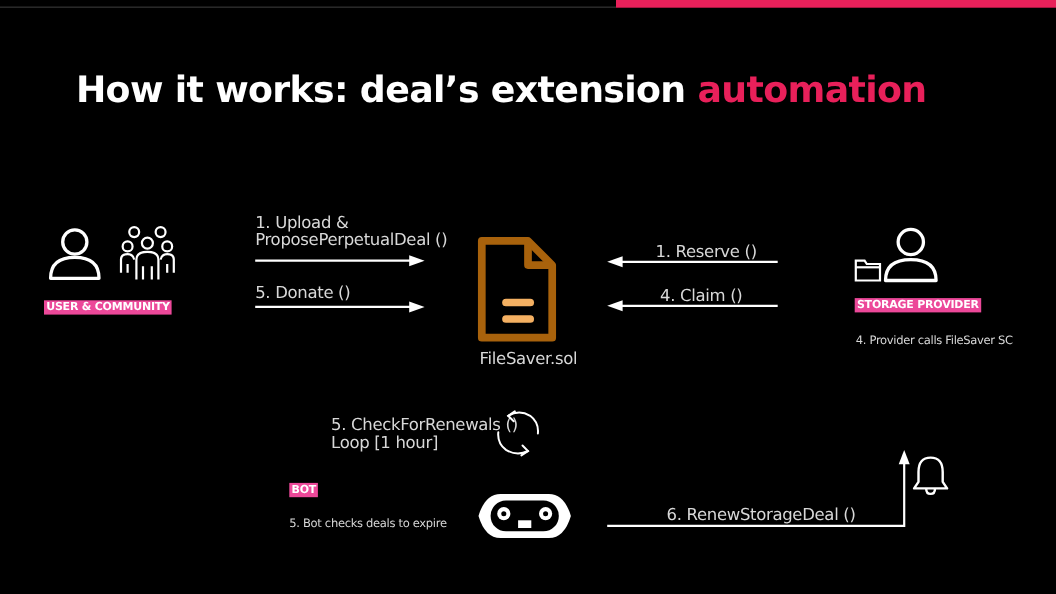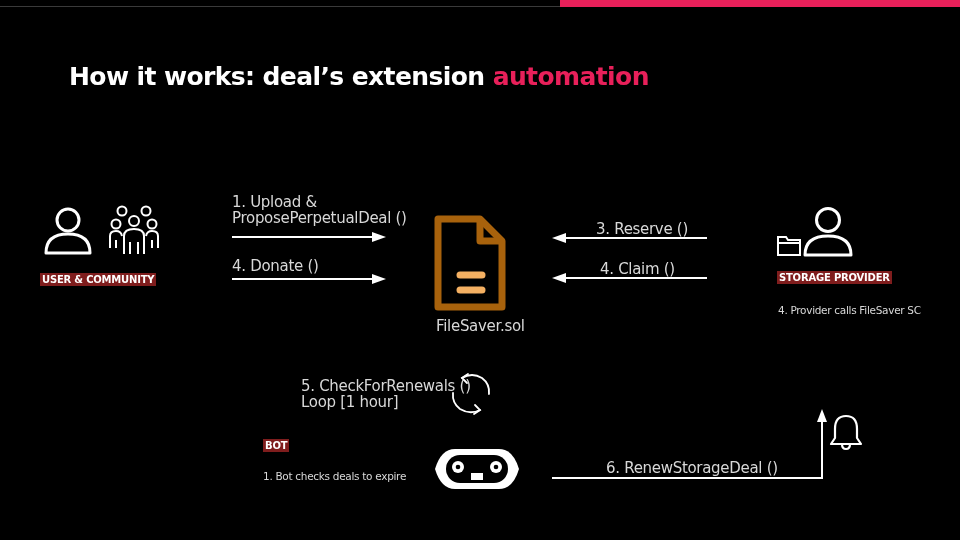--- a/index.html
+++ b/index.html
@@ -1,23 +1,23 @@
 <!DOCTYPE html>
 <html><head>
 <meta charset="utf-8">
 <style>
   html, body { margin:0; padding:0; }
   body { width:960px; height:540px; background:#000; position:relative; overflow:hidden;
          font-family:"DejaVu Sans", sans-serif; color:#e6e6e6; }
   .abs { position:absolute; }
   .topline { left:0; top:6px; width:560px; height:1px; background:#3a3a3a; }
   .topbar { left:560px; top:0; width:400px; height:7px; background:#e8205a; }
-  .title { left:69px; top:62px; font-size:25px; font-weight:bold; color:#fff; letter-spacing:-0.6px; white-space:nowrap; }
+  .title { left:69px; top:62px; font-size:33px; font-weight:bold; color:#fff; letter-spacing:-0.6px; white-space:nowrap; }
   .title .accent { color:#e8205a; }
-  .tag { background:#7f1d1d; color:#fff; font-weight:bold; font-size:10px; padding:1px 2px; letter-spacing:-0.2px; white-space:nowrap; }
+  .tag { background:#ec4899; color:#fff; font-weight:bold; font-size:10px; padding:1px 2px; letter-spacing:-0.2px; white-space:nowrap; }
   .desc { font-size:10.5px; line-height:16px; color:#d8d8d8; letter-spacing:-0.3px; }
   .desc p { margin:0 0 10px 0; }
   .lbl { font-size:15px; line-height:16px; color:#d8d8d8; white-space:nowrap; letter-spacing:-0.3px; }
   svg { position:absolute; overflow:visible; }
 </style>
 </head>
 <body>
 
 <div class="abs topline"></div>
 <div class="abs topbar"></div>
@@ -44,35 +44,35 @@
 <div class="abs tag" style="left:40px;top:273px">USER &amp; COMMUNITY</div>
 <div class="abs desc" style="left:41px;top:302px;width:190px">
 </div>
 
 <div class="abs lbl" style="left:232px;top:194px">1. Upload &amp;</div>
 <div class="abs lbl" style="left:232px;top:210px">ProposePerpetualDeal ()</div>
 <svg style="left:232px;top:231px" width="155" height="12">
   <line x1="0" y1="6" x2="142" y2="6" stroke="#fff" stroke-width="2"></line>
   <polygon points="140,1 154,6 140,11" fill="#fff"></polygon>
 </svg>
-<div class="abs lbl" style="left:232px;top:258px">4. Donate ()</div>
+<div class="abs lbl" style="left:232px;top:258px">5. Donate ()</div>
 <svg style="left:232px;top:273px" width="155" height="12">
   <line x1="0" y1="6" x2="142" y2="6" stroke="#fff" stroke-width="2"></line>
   <polygon points="140,1 154,6 140,11" fill="#fff"></polygon>
 </svg>
 
 <svg style="left:434px;top:215px" width="74" height="96" viewBox="0 0 74 96">
   <path d="M4 4 H46 L68 26 V92 H4 Z" fill="none" stroke="#a8620c" stroke-width="7" stroke-linejoin="round"></path>
   <path d="M46 4 V26 H68" fill="none" stroke="#a8620c" stroke-width="7" stroke-linejoin="round"></path>
   <line x1="26" y1="60" x2="48" y2="60" stroke="#f4b062" stroke-width="7" stroke-linecap="round"></line>
   <line x1="26" y1="75" x2="48" y2="75" stroke="#f4b062" stroke-width="7" stroke-linecap="round"></line>
 </svg>
 <div class="abs lbl" style="left:436px;top:318px">FileSaver.sol</div>
 
-<div class="abs lbl" style="left:596px;top:221px">3. Reserve ()</div>
+<div class="abs lbl" style="left:596px;top:221px">1. Reserve ()</div>
 <svg style="left:552px;top:232px" width="156" height="12">
   <line x1="12" y1="6" x2="155" y2="6" stroke="#fff" stroke-width="2"></line>
   <polygon points="0,6 14,1 14,11" fill="#fff"></polygon>
 </svg>
 <div class="abs lbl" style="left:600px;top:261px">4. Claim ()</div>
 <svg style="left:552px;top:272px" width="156" height="12">
   <line x1="12" y1="6" x2="155" y2="6" stroke="#fff" stroke-width="2"></line>
   <polygon points="0,6 14,1 14,11" fill="#fff"></polygon>
 </svg>
 
@@ -94,21 +94,21 @@
 <svg style="left:448px;top:370px" width="46" height="46" viewBox="0 0 46 46">
   <g fill="none" stroke="#fff" stroke-width="1.8" stroke-linecap="round">
     <path d="M14 8 Q24 2 34 8 Q42 14 41 24"></path>
     <polyline points="20,4 14,8 19,13"></polyline>
     <path d="M32 40 Q22 45 12 39 Q4 33 5 23"></path>
     <polyline points="26,44 32,40 27,35"></polyline>
   </g>
 </svg>
 <div class="abs tag" style="left:263px;top:439px">BOT</div>
 <div class="abs desc" style="left:263px;top:468px;width:180px">
-  <p style="margin-bottom:14px">1. Bot checks deals to expire</p>
+  <p style="margin-bottom:14px">5. Bot checks deals to expire</p>
 </div>
 <svg style="left:433px;top:447px" width="88" height="44" viewBox="0 0 88 44">
   <path d="M22 2 H66 Q80 2 86 22 Q80 42 66 42 H22 Q8 42 2 22 Q8 2 22 2 Z" fill="#fff"></path>
   <rect x="13" y="8" width="62" height="28" rx="14" fill="#000"></rect>
   <circle cx="25" cy="20" r="6" fill="#fff"></circle>
     <circle cx="25" cy="20" r="2.3" fill="#000"></circle>
   <circle cx="63" cy="20" r="6" fill="#fff"></circle>
     <circle cx="63" cy="20" r="2.3" fill="#000"></circle>
   <rect x="38" y="26" width="12" height="7" fill="#fff"></rect>
 </svg>

